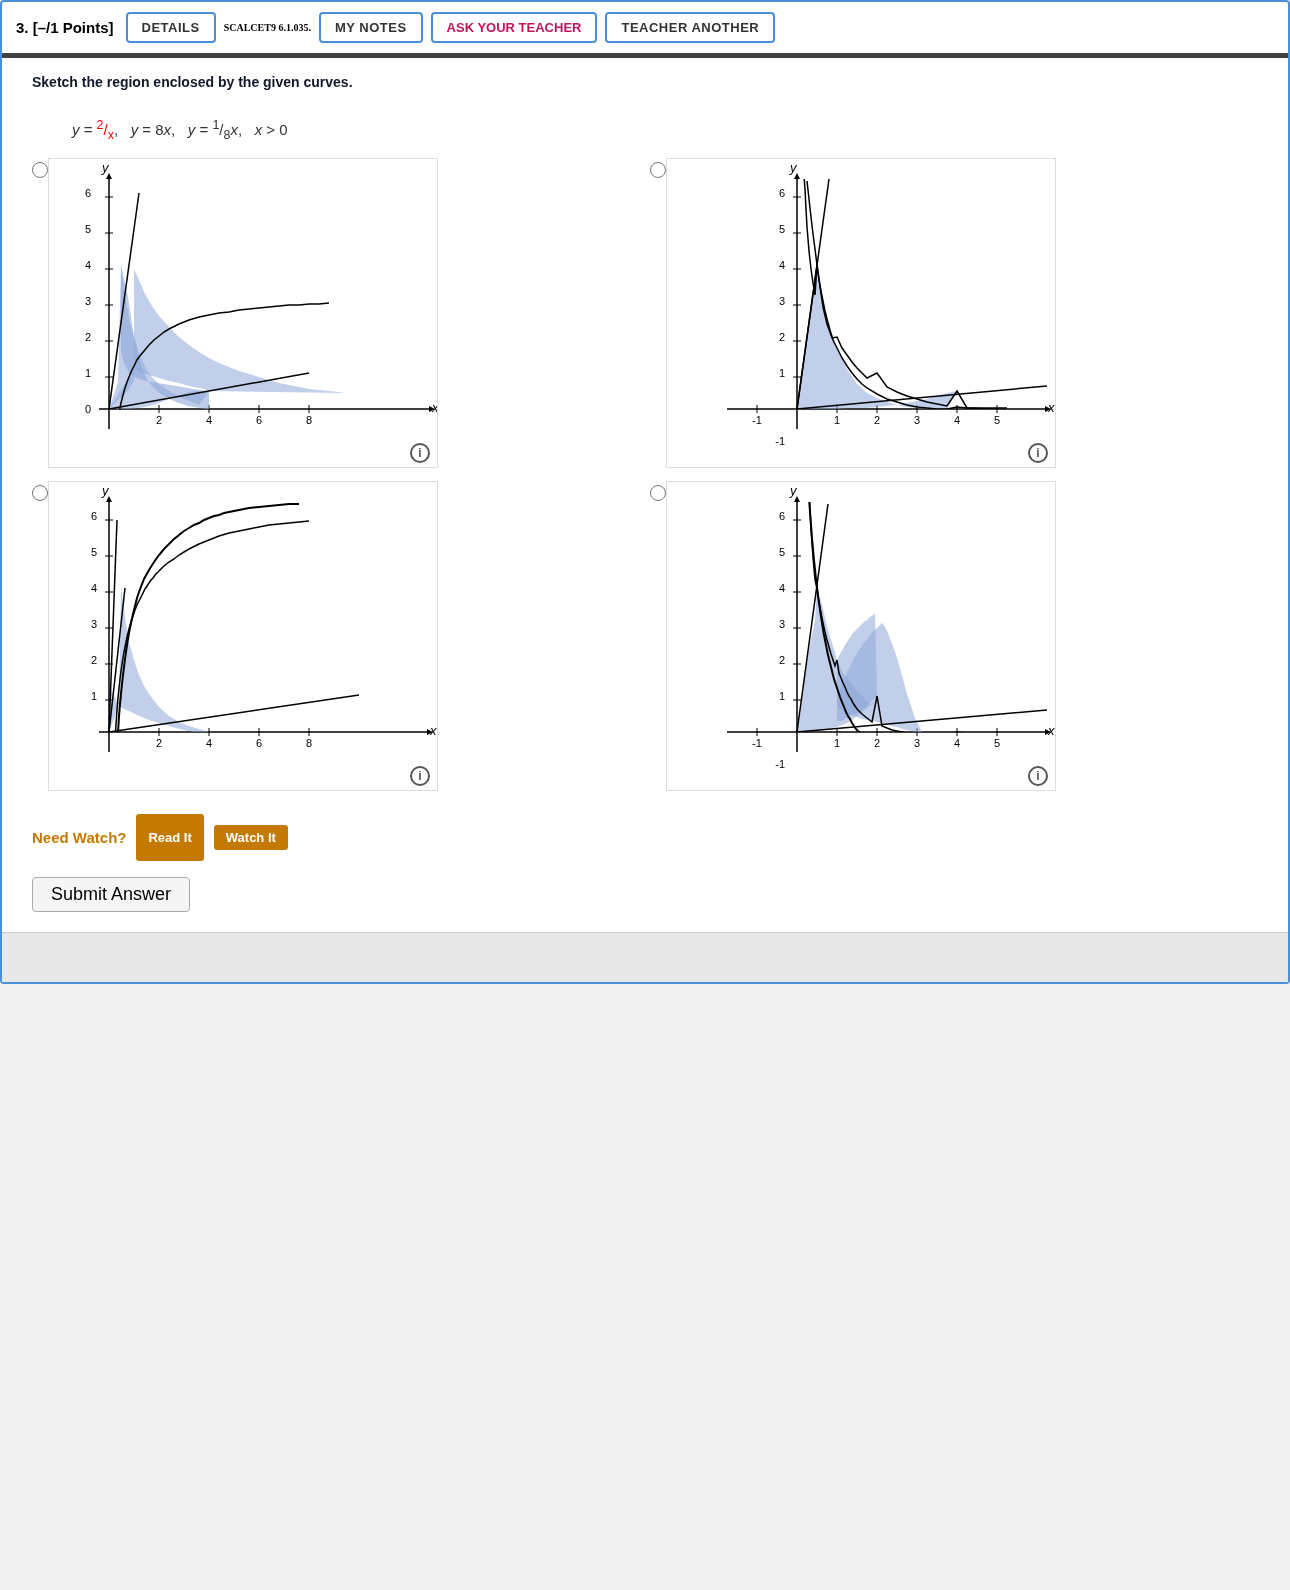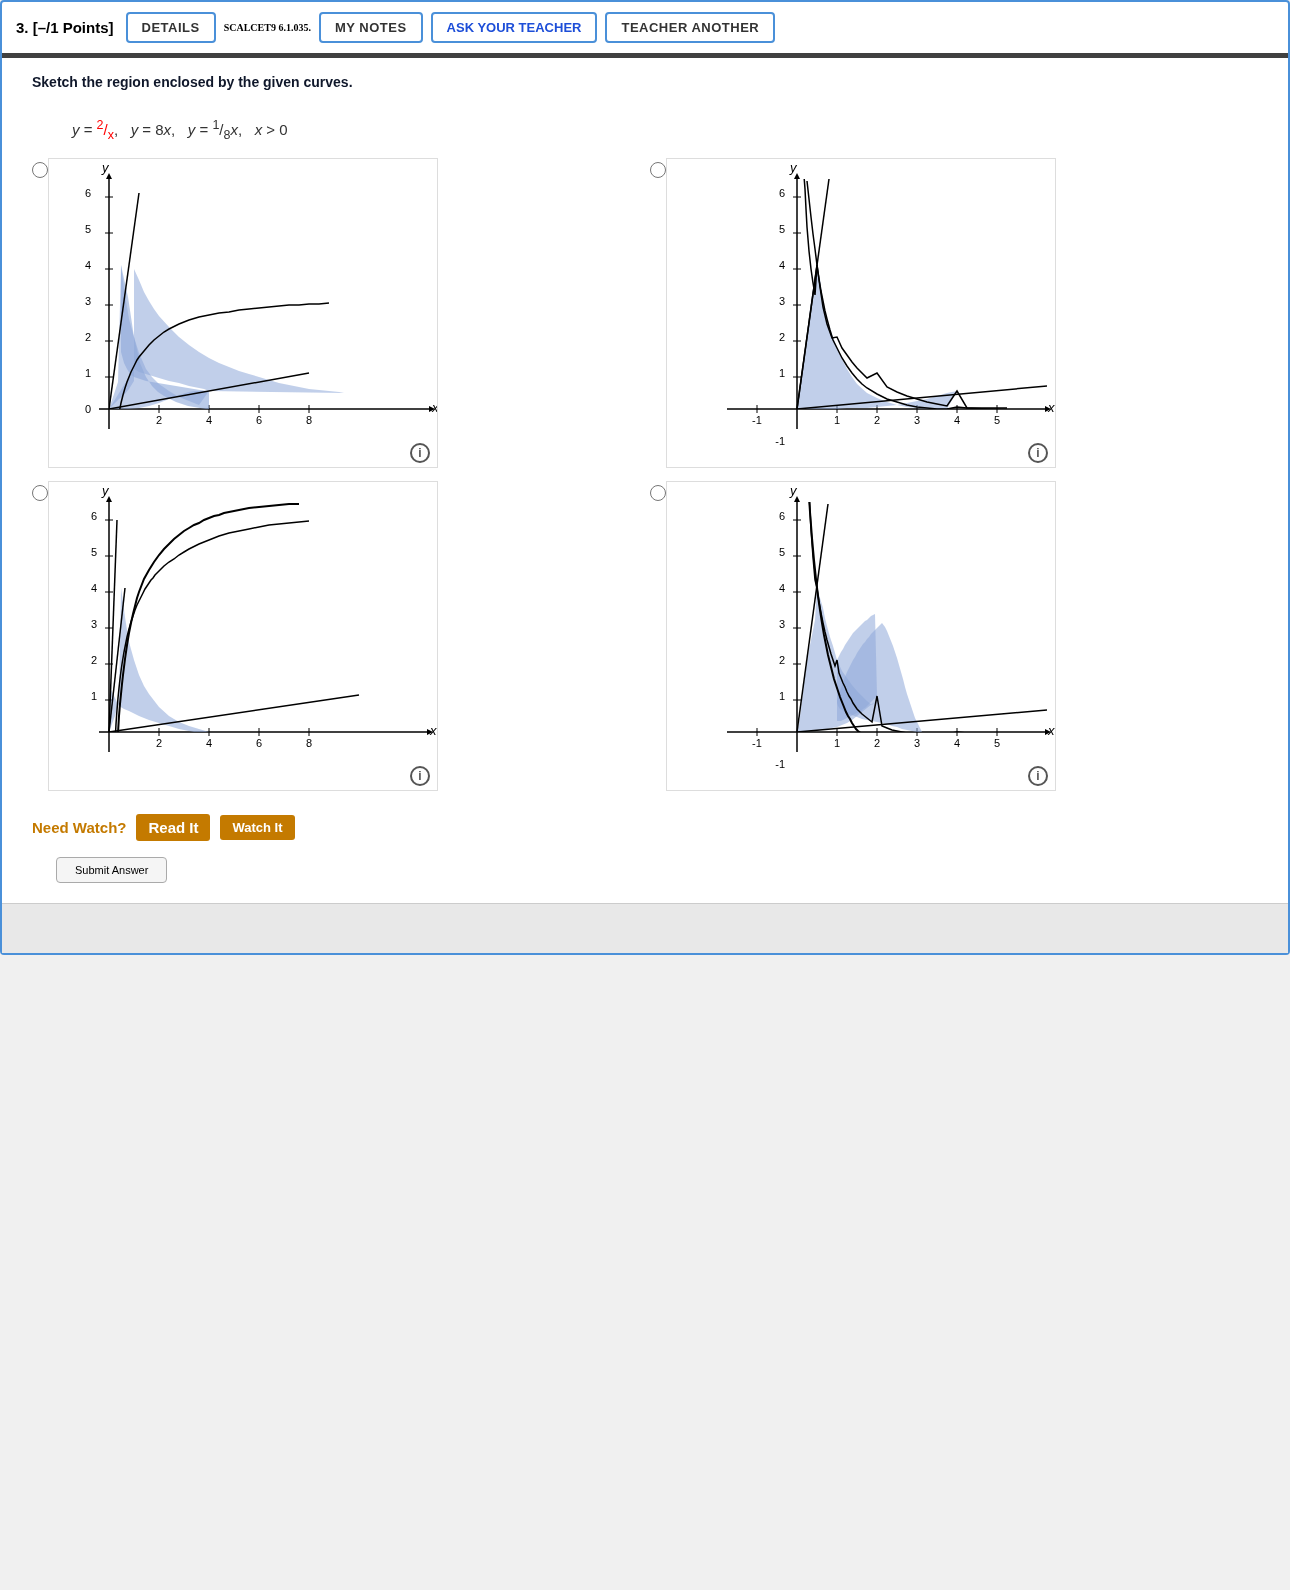--- a/index.html
+++ b/index.html
@@ -37,21 +37,21 @@
       cursor: pointer;
       font-size: 13px;
       font-weight: bold;
       letter-spacing: 0.5px;
       white-space: nowrap;
       text-align: right;
     }
     .btn-ask-teacher {
       border: 2px solid #4a90d9;
       background: white;
-      color: #1d4ed8;
+      color: #be185d;
       padding: 6px 14px;
       border-radius: 4px;
       cursor: pointer;
       font-size: 13px;
       font-weight: bold;
     }
 
     
     .content {
       padding: 16px 30px 20px 30px;
@@ -144,46 +144,45 @@
     }
     .need-help-label {
       color: #c47a00;
       font-weight: bold;
       font-size: 15px;
     }
     .btn-read-it {
       background: #c47a00;
       color: white;
       border: none;
-      padding: 5px 12px;
+      padding: 16px 12px;
       border-radius: 3px;
       cursor: pointer;
-      font-size: 15px;
+      font-size: 13px;
       font-weight: bold;
     }
     .btn-watch-it {
       background: #c47a00;
       color: white;
       border: none;
       padding: 5px 12px;
       border-radius: 3px;
       cursor: pointer;
       font-size: 13px;
       font-weight: bold;
     }
 
     
     .btn-submit {
       border: 1px solid #aaa;
       background: #f5f5f5;
       padding: 6px 18px;
       border-radius: 4px;
       cursor: pointer;
-      font-size: 11px;
-      margin-left: 24px;
+      font-size: 18px;
     }
 
     .bottom-bar {
       background: #e8e8e8;
       height: 50px;
       border-top: 1px solid #ccc;
       display: flex;
       align-items: center;
       justify-content: space-between;
       padding: 0 20px;

